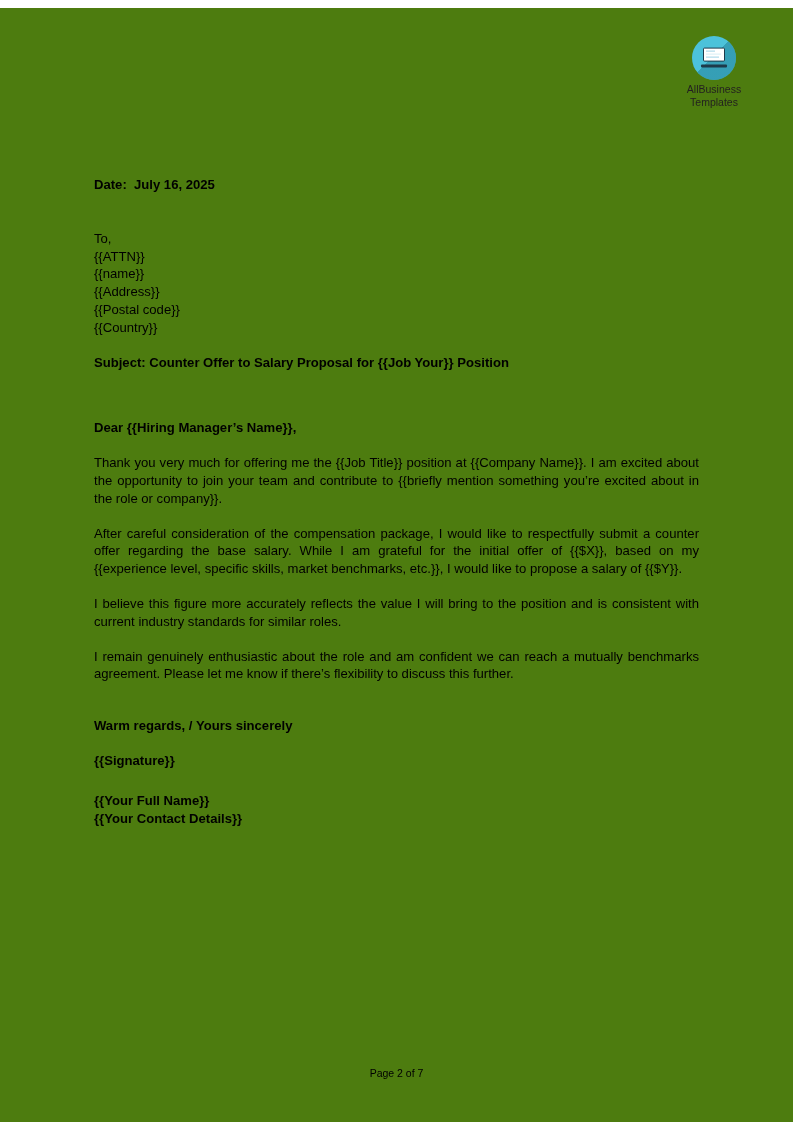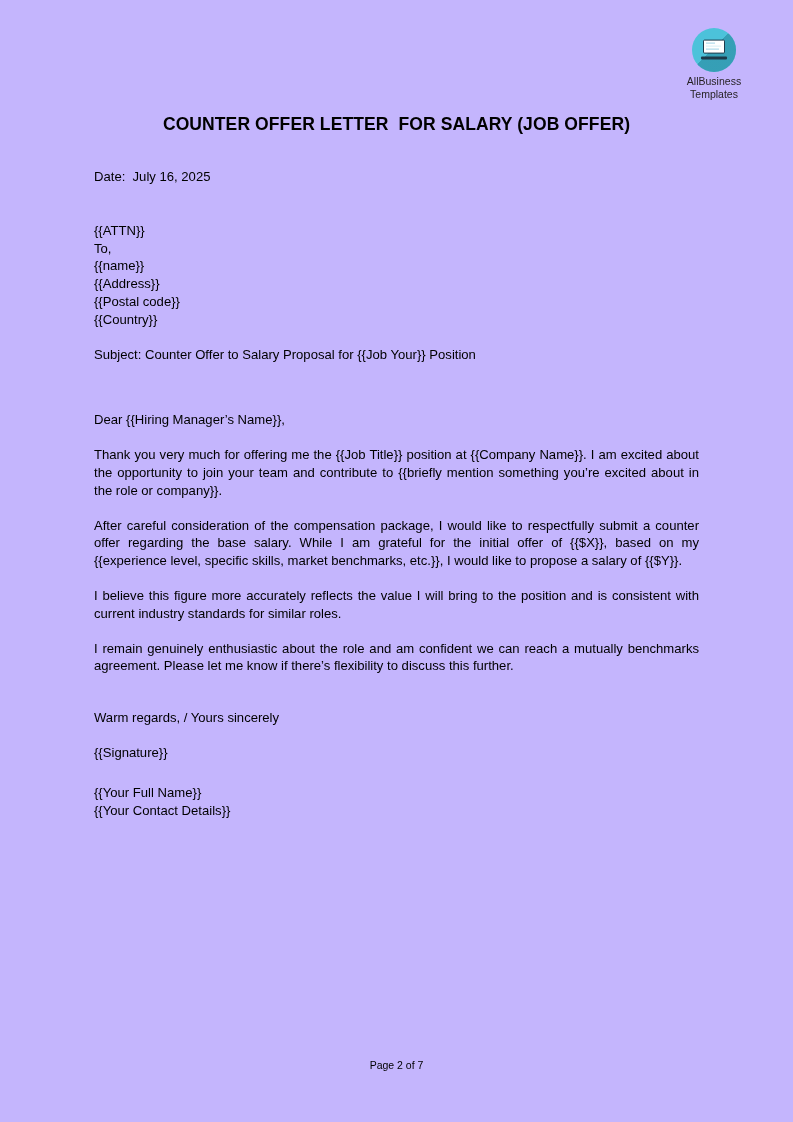--- a/index.html
+++ b/index.html
@@ -12,21 +12,22 @@
     height: 1122px;
     position: relative;
     font-family: "Liberation Sans", sans-serif;
     color: #000000;
     overflow: hidden;
   }
 
   .page {
     position: absolute;
     inset: 0;
-    background: #c4b5fd;
+    background: #4d7c0f;
+    margin-top: 8px;
   }
 
   
   .logo-block {
     position: absolute;
     top: 28px;
     right: 29px;
     width: 100px;
     text-align: center;
   }
@@ -111,21 +112,21 @@
 
   
   .content {
     position: absolute;
     top: 168px;
     left: 94px;
     width: 605px;
     font-size: 13.1px;
     line-height: 17.8px;
   }
-  .line { white-space: pre; }
+  .line { white-space: pre; font-weight: bold; }
   .para {
     text-align: justify;
     text-justify: inter-word;
   }
   .gap-sm { height: 17px; }
   .gap-md { height: 22px; }
   .gap-lg { height: 36px; }
   .gap-xl { height: 48px; }
   .addr-line { white-space: pre; }
 
@@ -157,30 +158,29 @@
         </div>
         <div class="laptop-base"></div>
       </div>
     </div>
     <div class="logo-text">
       <div>AllBusiness</div>
       <div>Templates</div>
     </div>
   </div>
 
-  <div class="doc-title">COUNTER OFFER LETTER  FOR SALARY (JOB OFFER)</div>
 
   <div class="content">
 
     <div class="line">Date:  July 16, 2025</div>
 
     <div class="gap-lg"></div>
 
+    <div class="addr-line">To,</div>
     <div class="addr-line">{{ATTN}}</div>
-    <div class="addr-line">To,</div>
     <div class="addr-line">{{name}}</div>
     <div class="addr-line">{{Address}}</div>
     <div class="addr-line">{{Postal code}}</div>
     <div class="addr-line">{{Country}}</div>
 
     <div class="gap-sm"></div>
 
     <div class="line">Subject: Counter Offer to Salary Proposal for {{Job Your}} Position</div>
 
     <div class="gap-xl"></div>

